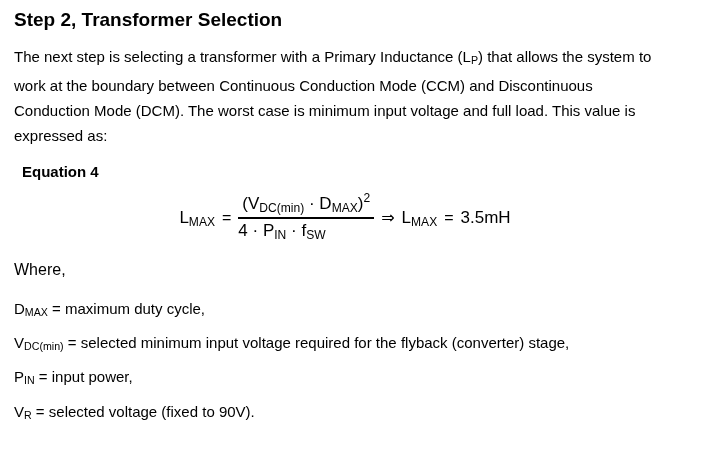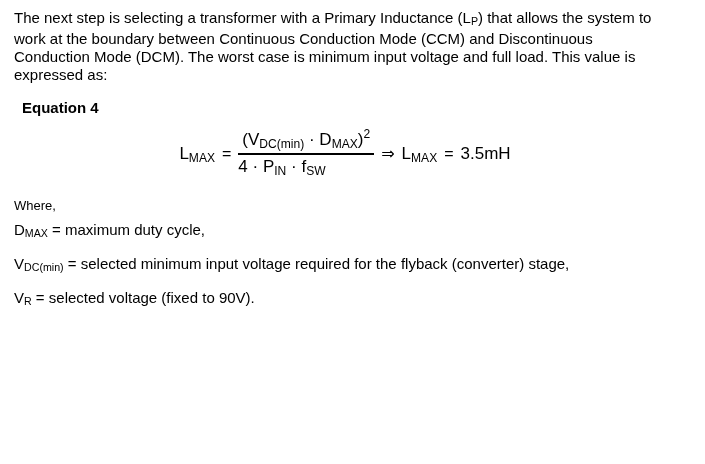--- a/index.html
+++ b/index.html
@@ -3,41 +3,42 @@
 <meta charset="utf-8">
 <style>
   html,body{margin:0;padding:0;}
   body{
     width:705px;height:464px;overflow:hidden;
     background:#ffffff;color:#000000;
     font-family:"Liberation Sans","DejaVu Sans",sans-serif;
   }
   .page{padding:9px 14px 0 14px;}
   .heading{font-size:19px;font-weight:700;line-height:22px;margin:0 0 13px 0;}
-  .intro{font-size:15px;line-height:18px;margin:0 0 14px 0;width:652px;}
+  .intro{font-size:15px;line-height:25px;margin:0 0 14px 0;width:652px;}
   .eq-label{font-size:15px;font-weight:700;line-height:20px;margin:8px;}
   .equation-row{
     display:flex;align-items:center;justify-content:center;
     gap:7px;font-size:17px;margin:12px 0 18px 0;width:662px;
     white-space:nowrap;
   }
   .frac{display:inline-flex;flex-direction:column;align-items:flex-start;text-align:center;}
   .num{border-bottom:2px solid #000;padding:0 4px 2px 4px;white-space:nowrap;}
   .den{padding-top:2px;white-space:nowrap;}
   .sb{font-size:71%;vertical-align:-0.22em;}
   .sp{font-size:71%;vertical-align:0.55em;line-height:0;}
   .eq-op{font-size:16px;}
-  .where-label{font-size:13px;line-height:20px;margin:0 0 4px 0;}
+  .where-label{font-size:16px;line-height:20px;margin:0 0 19px 0;}
   .where-item{font-size:15px;line-height:20px;margin:0 0 11px 0;}
 </style>
 </head>
 <body>
 
 <div class="page">
 
+  <h1 class="heading">Step 2, Transformer Selection</h1>
 
   <p class="intro"><span>The next step is selecting a transformer with a Primary Inductance (L</span><sub class="sb">P</sub><span>) that allows the system to work at the boundary between Continuous Conduction Mode (CCM) and Discontinuous Conduction Mode (DCM). The worst case is minimum input voltage and full load. This value is expressed as:</span></p>
 
   <p class="eq-label">Equation 4</p>
 
   <div class="equation-row">
     <span><span>L</span><sub class="sb">MAX</sub></span>
     <span class="eq-op">=</span>
     <span class="frac">
       <span class="num"><span>(V</span><sub class="sb">DC(min)</sub><span> · D</span><sub class="sb">MAX</sub><span>)</span><sup class="sp">2</sup></span>
@@ -49,17 +50,18 @@
     <span>3.5mH</span>
   </div>
 
   <p class="where-label">Where,</p>
 
 
   <p class="where-item"><span>D</span><sub class="sb">MAX</sub><span> = maximum duty cycle,</span></p>
 
   <p class="where-item"><span>V</span><sub class="sb">DC(min)</sub><span> = selected minimum input voltage required for the flyback (converter) stage,</span></p>
 
+  <p class="where-item"><span>P</span><sub class="sb">IN</sub><span> = input power,</span></p>
 
 
   <p class="where-item"><span>V</span><sub class="sb">R</sub><span> = selected voltage (fixed to 90V).</span></p>
 
 </div>
 
 </body></html>

